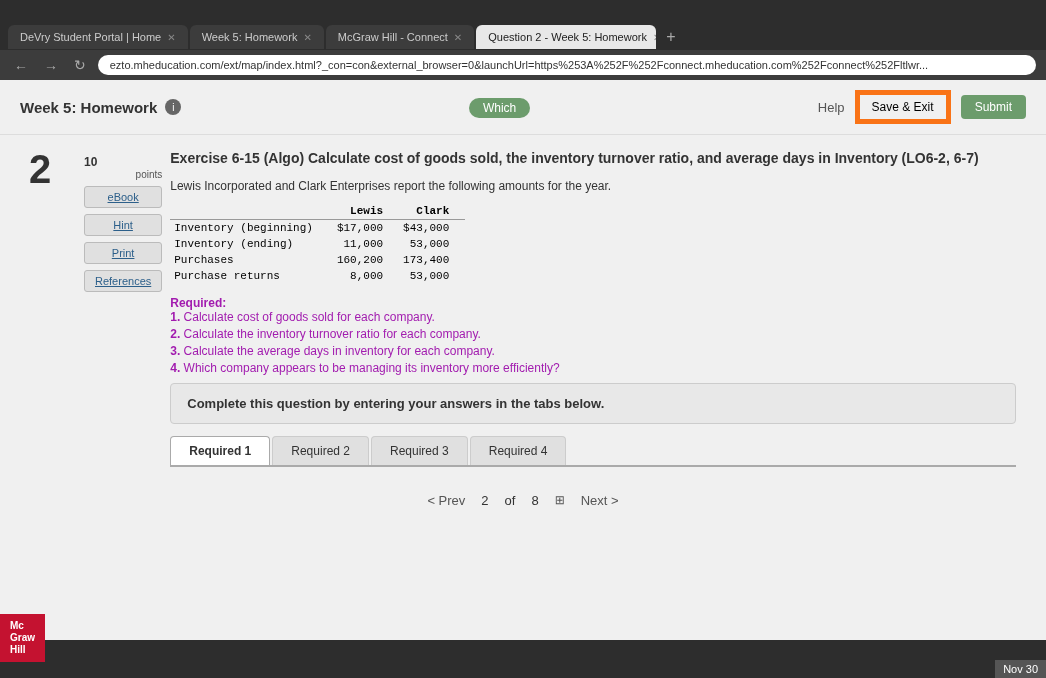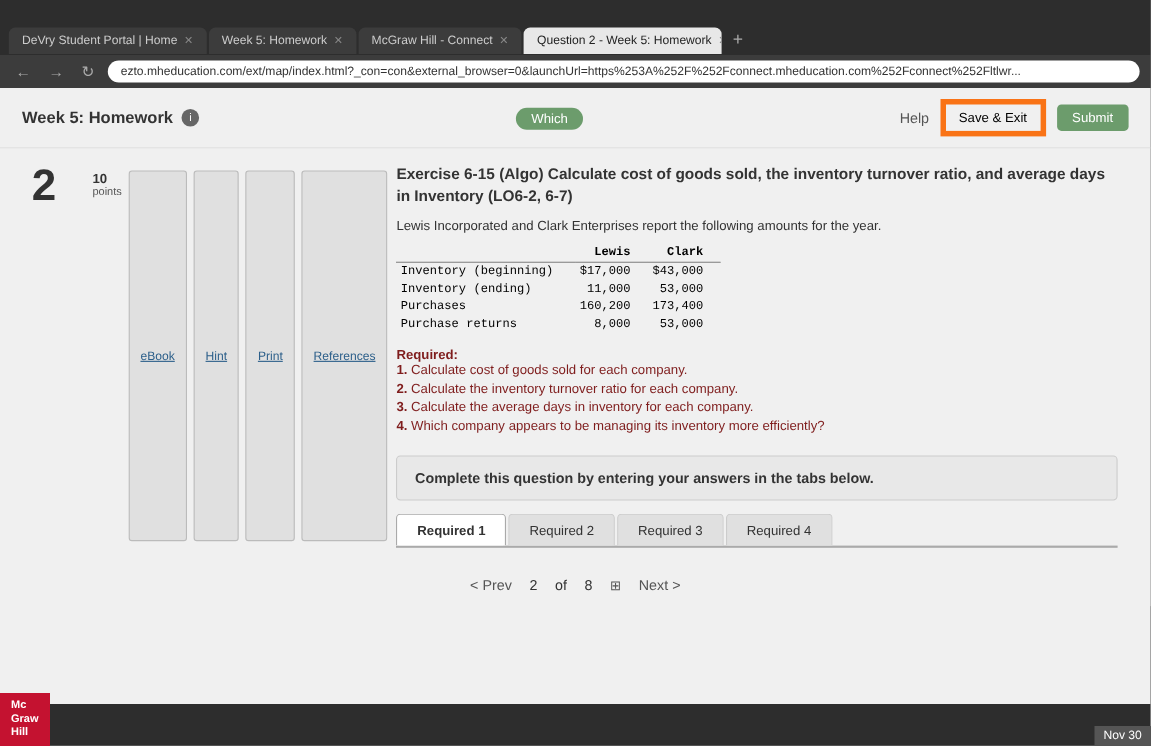--- a/index.html
+++ b/index.html
@@ -229,22 +229,22 @@
     .data-table td:first-child {
       text-align: left;
       padding-right: 20px;
     }
     .data-table th:first-child {
       text-align: left;
     }
 
     .required-section {
       font-size: 12px;
-      color: #7f1d1d;
-      margin-bottom: 20px;
+      color: #a21caf;
+      margin-bottom: 8px;
     }
     .required-section strong {
       font-weight: bold;
     }
     .required-list {
       list-style: none;
       padding: 0;
     }
     .required-list li {
       margin-bottom: 3px;
@@ -309,21 +309,21 @@
       color: #333;
     }
     .grid-icon {
       color: #555;
       font-size: 12px;
     }
 
     
     .mcgraw-logo {
       position: fixed;
-      bottom: 0;
+      bottom: 16px;
       left: 0;
       background: #c41230;
       color: white;
       font-size: 10px;
       font-weight: bold;
       padding: 6px 10px;
       line-height: 1.2;
     }
 
     
@@ -338,20 +338,21 @@
     }
 
     .content-wrapper {
       display: flex;
       gap: 0;
     }
     .left-sidebar {
       min-width: 80px;
       padding: 10px 8px;
       display: flex;
+      flex-direction: column;
       gap: 6px;
     }
     .question-content {
       flex: 1;
       padding: 4px 10px 4px 0;
     }
   </style>
 </head>
 <body>
 

